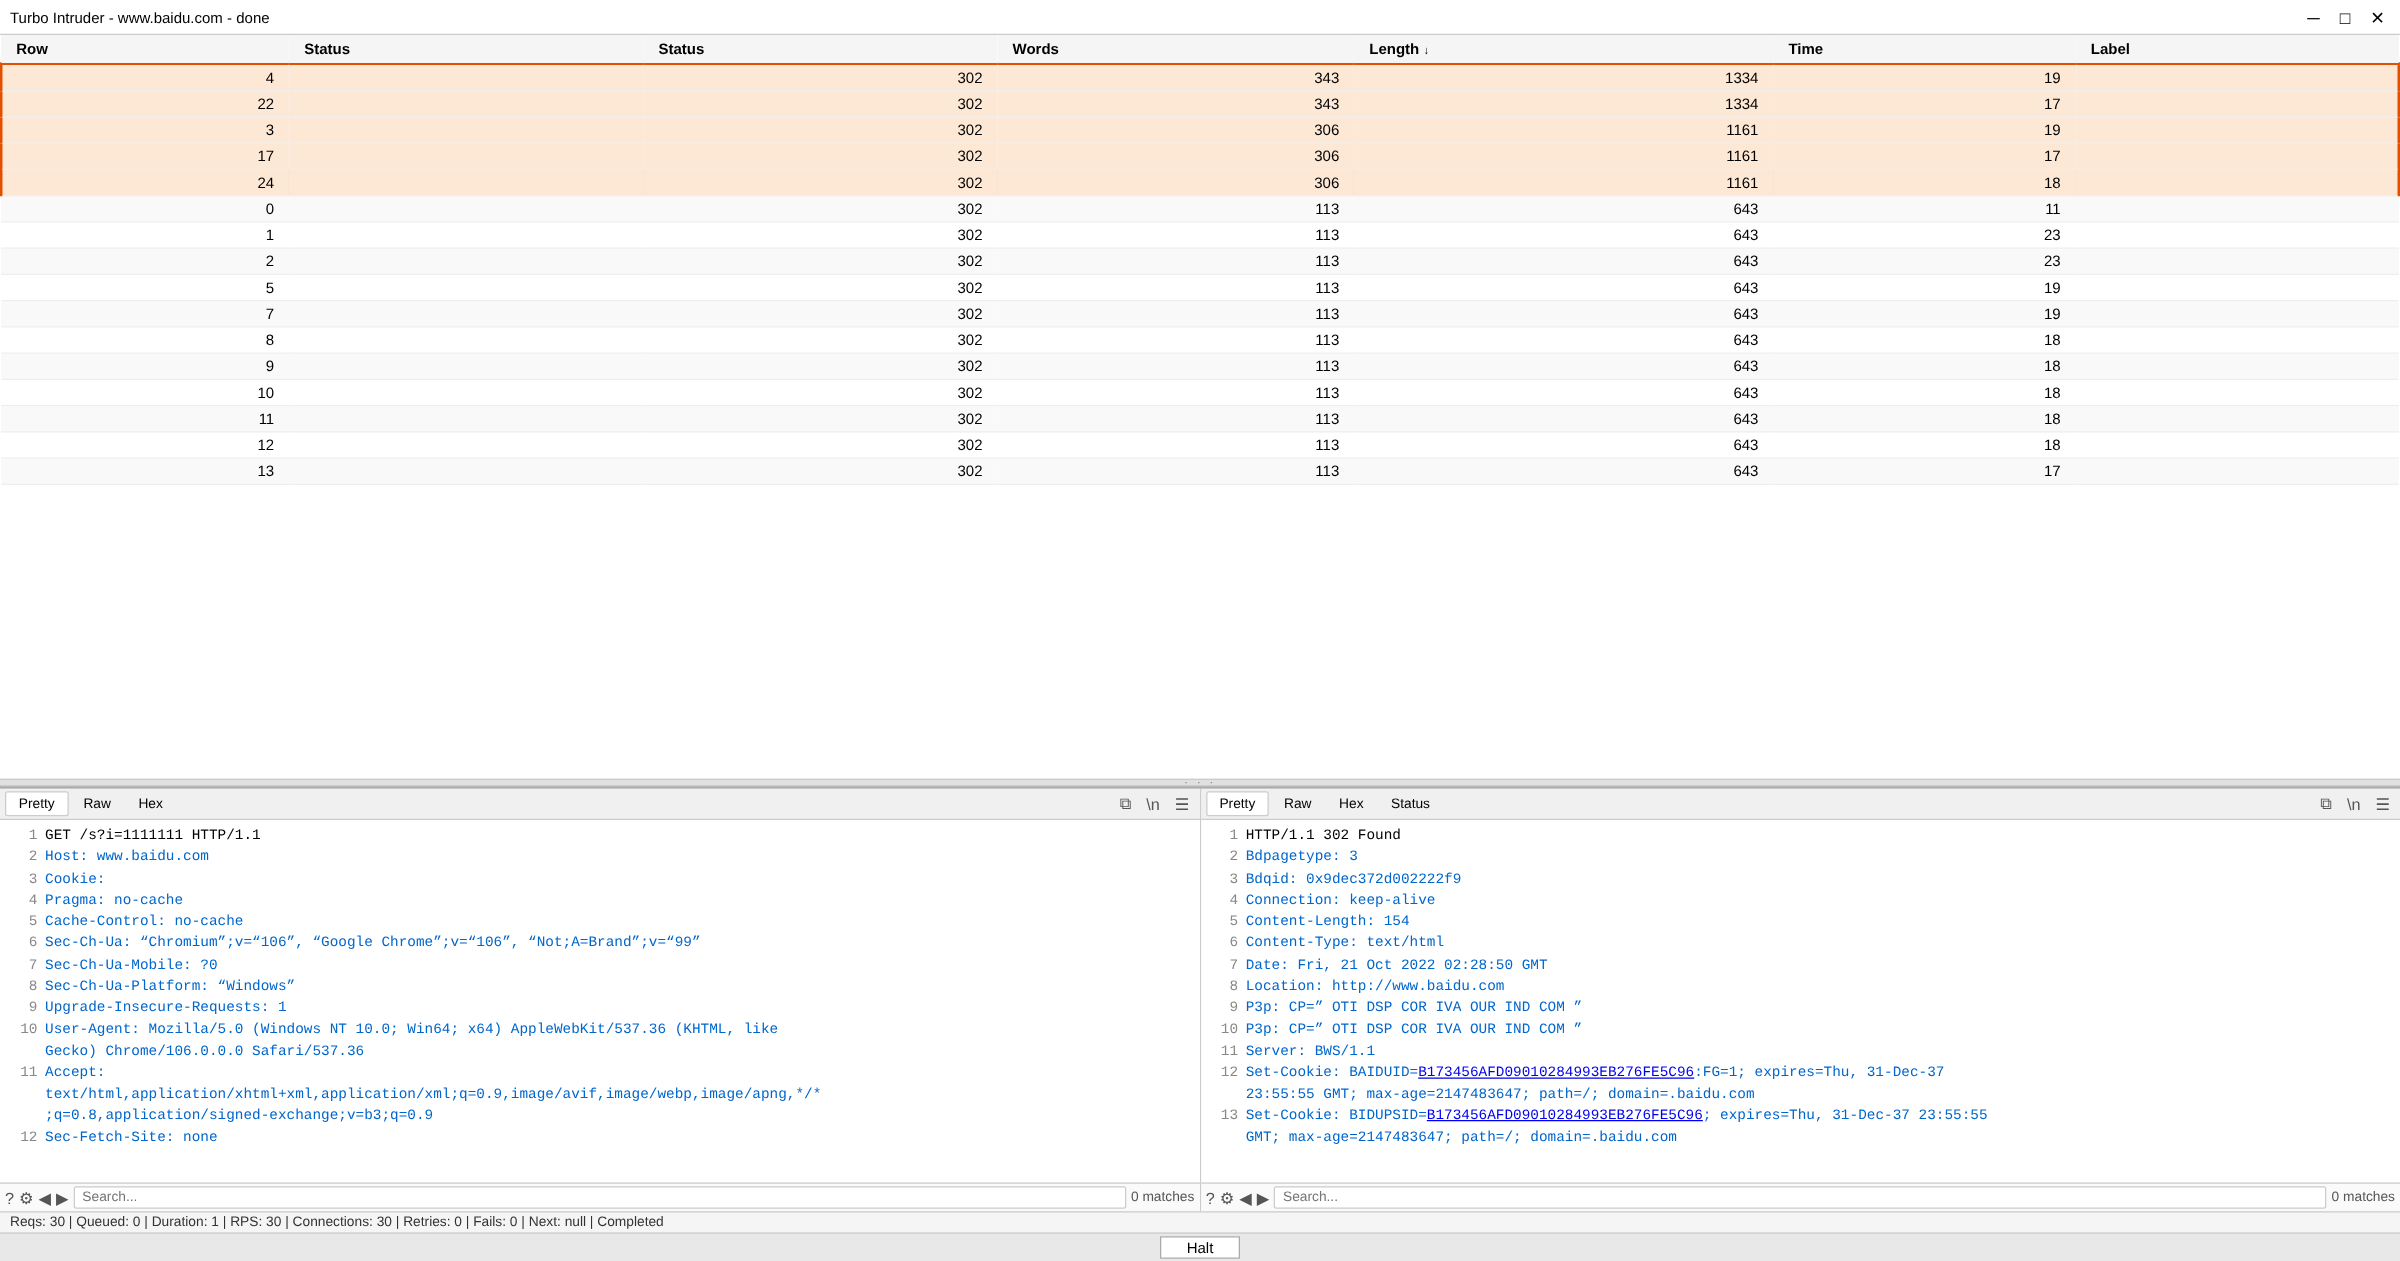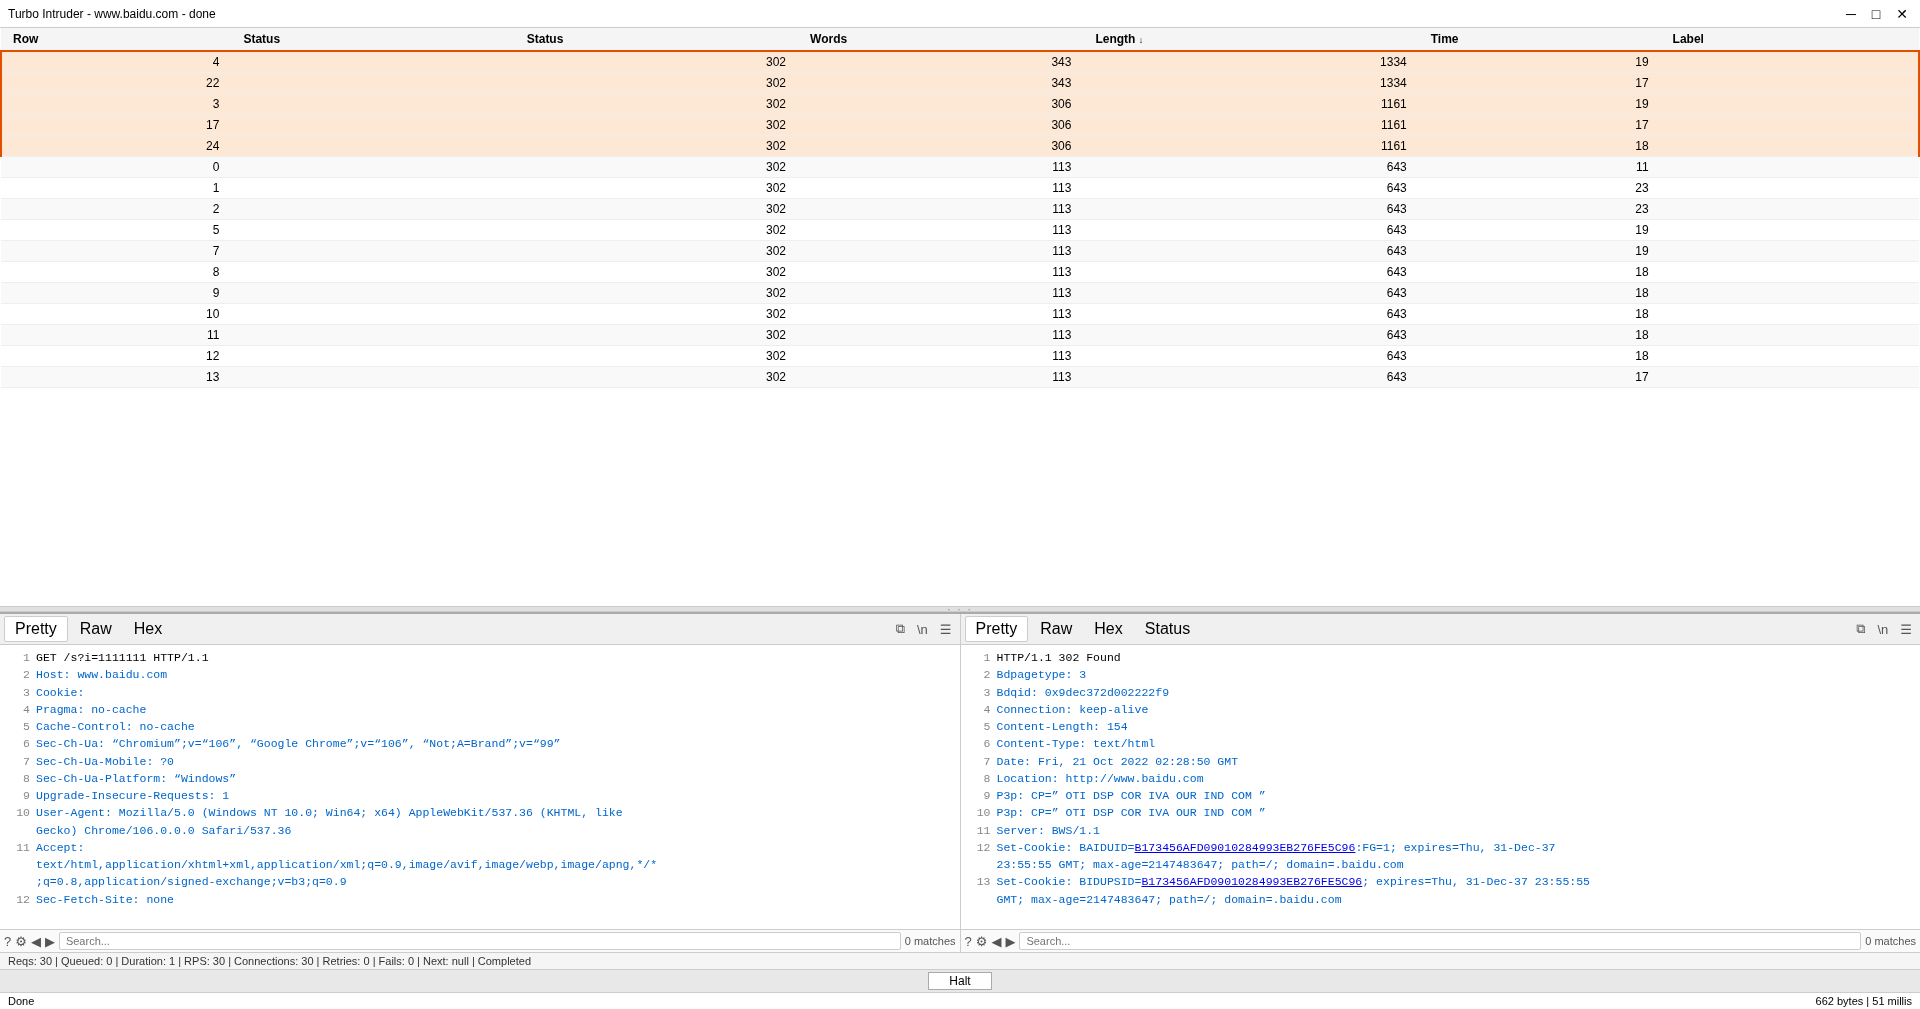--- a/index.html
+++ b/index.html
@@ -58,21 +58,21 @@
       background: #f0f0f0;
       border-bottom: 1px solid #ccc;
       padding: 2px 4px;
       gap: 2px;
     }
     .panel-tab {
       padding: 3px 10px;
       cursor: pointer;
       border: none;
       background: none;
-      font-size: 16px;
+      font-size: 11px;
       border-radius: 2px;
     }
     .panel-tab.active { background: #fff; border: 1px solid #ccc; }
     .panel-tab-icons { margin-left: auto; display: flex; gap: 4px; align-items: center; }
     .panel-tab-icon-btn {
       background: none; border: none; cursor: pointer;
       font-size: 13px; padding: 2px 4px; border-radius: 2px;
       color: #555;
     }
 
@@ -409,17 +409,13 @@
   </div>
 
   <div class="status-bar">
     <span>Reqs: 30 | Queued: 0 | Duration: 1 | RPS: 30 | Connections: 30 | Retries: 0 | Fails: 0 | Next: null | Completed</span>
   </div>
 
   <div class="halt-bar">
     <button class="halt-btn">Halt</button>
   </div>
 
-  <div class="done-bar" style="display:flex;justify-content:space-between;">
-    <span>Done</span>
-    <span>662 bytes | 51 millis</span>
-  </div>
 </div>
 
 </body></html>

